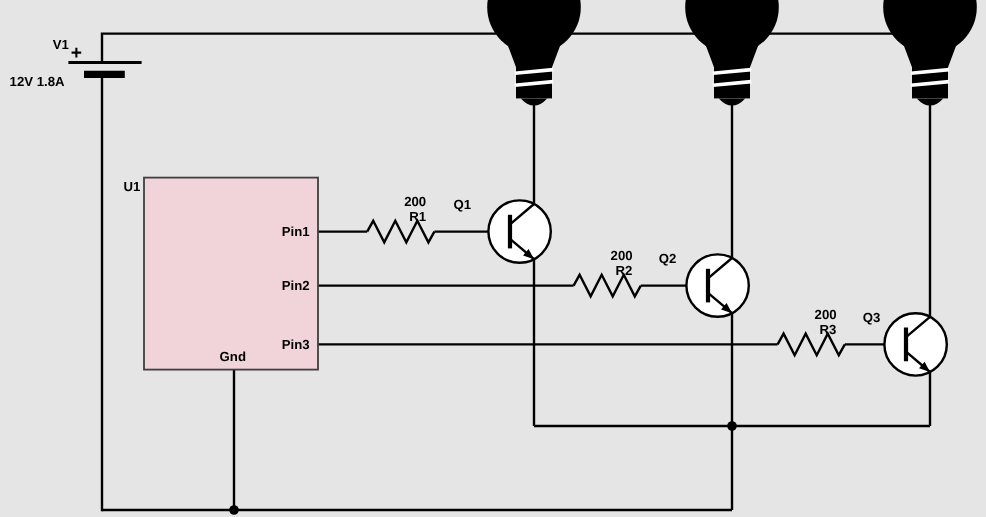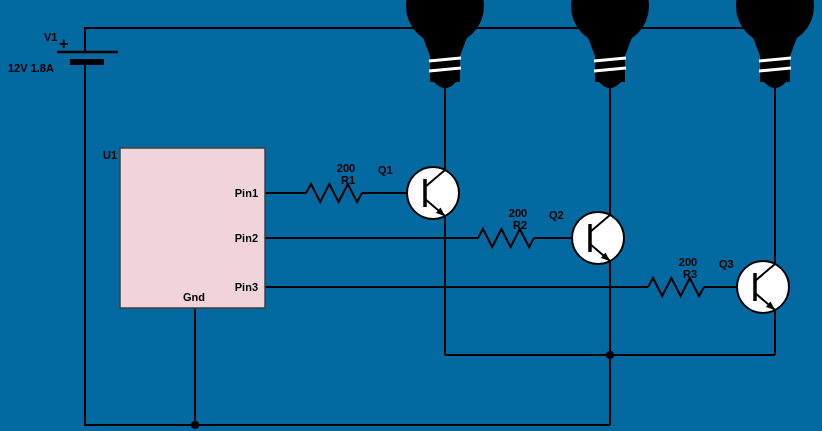--- a/index.html
+++ b/index.html
@@ -1,19 +1,19 @@
 <!DOCTYPE html>
 <html><head>
 <meta charset="utf-8">
 <style>
   html, body { margin: 0; padding: 0; background: #ffffff; }
   .stage {
     width: 822px; height: 431px;
     position: relative;
-    background: #0369a1;
+    background: #e5e5e5;
     overflow: hidden;
   }
   svg { display: block; }
   text {
     font-family: "Liberation Sans", "DejaVu Sans", sans-serif;
     font-weight: bold;
     font-size: 11px;
     fill: #000000;
   }
   text.plus { font-size: 16px; }

